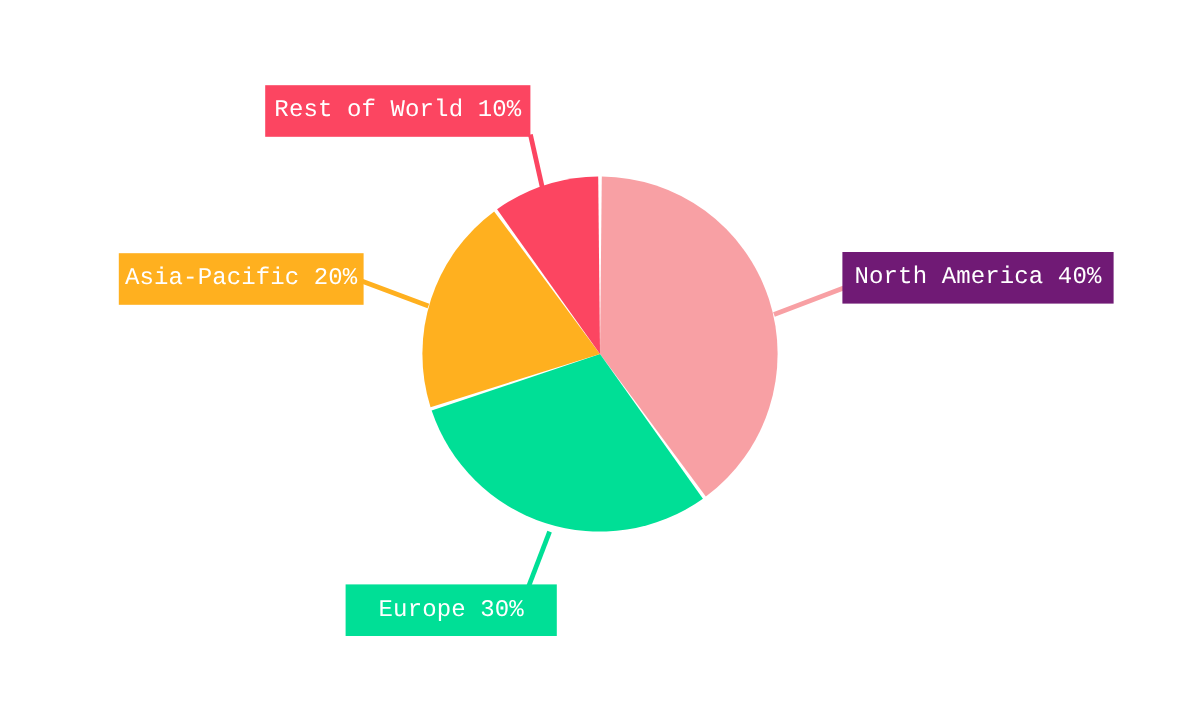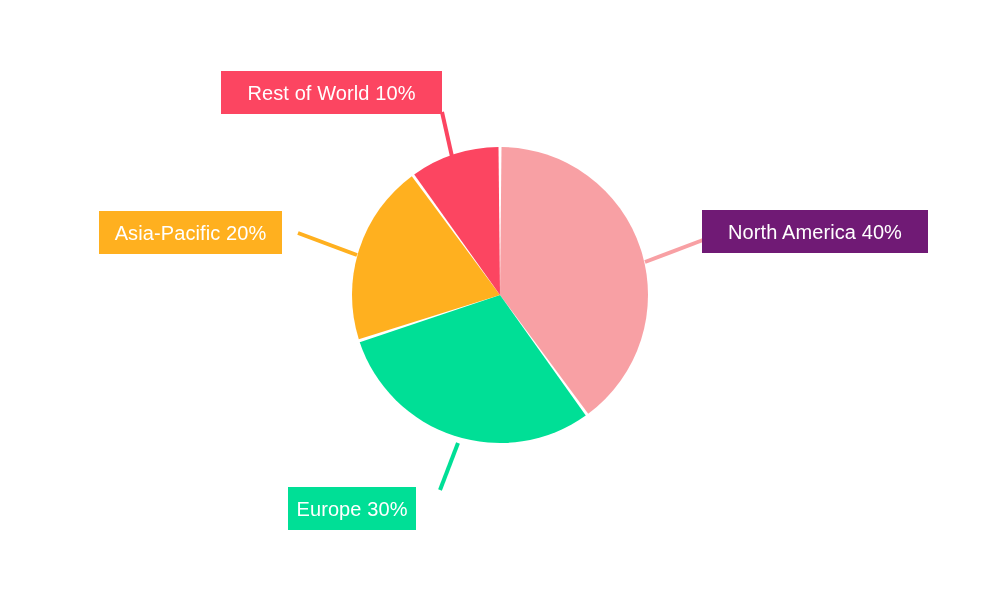--- a/index.html
+++ b/index.html
@@ -28,21 +28,21 @@
     height: 600px;
     display: block;
   }
   .pie-label {
     position: absolute;
     box-sizing: border-box;
     display: flex;
     align-items: center;
     justify-content: center;
     color: #ffffff;
-    font-family: Liberation Sans, sans-serif;
+    font-family: Liberation Mono, monospace;
     font-size: 20px;
     line-height: 1;
     letter-spacing: 0.1px;
     white-space: nowrap;
     padding: 0 10px;
     height: 43px;
     user-select: none;
   }
 </style>
 </head>
@@ -59,17 +59,17 @@
       </g>
     <g id="pie-slices">
         <path d="M 500.00 295.00 L 501.50 147.01 A 148 148 0 0 1 588.20 413.85 Z" fill="#F8A0A4"></path>
         <path d="M 500.00 295.00 L 585.77 415.61 A 148 148 0 0 1 359.71 342.16 Z" fill="#00DF96"></path>
         <path d="M 500.00 295.00 L 358.79 339.31 A 148 148 0 0 1 411.80 176.15 Z" fill="#FFB01F"></path>
         <path d="M 500.00 295.00 L 414.23 174.39 A 148 148 0 0 1 498.50 147.01 Z" fill="#FC4561"></path>
       </g>
   </svg>
 
   <div class="pie-label" style="left: 702px; top: 210px; width: 226px; height: 43px; background: #701a75; color: rgb(255, 255, 255);">North America 40%</div>
-  <div class="pie-label" style="left: 288px; top: 487px; width: 128px; height: 43px; background: rgb(0, 223, 150); color: rgb(255, 255, 255); text-align: right;">Europe 30%</div>
-  <div class="pie-label" style="left: 99px; top: 211px; width: 183px; height: 43px; background: rgb(255, 176, 31); color: rgb(255, 255, 255);">Asia-Pacific 20%</div>
+  <div class="pie-label" style="left: 288px; top: 487px; width: 176px; height: 43px; background: rgb(0, 223, 150); color: rgb(255, 255, 255); text-align: right;">Europe 30%</div>
+  <div class="pie-label" style="left: 99px; top: 211px; width: 204px; height: 43px; background: rgb(255, 176, 31); color: rgb(255, 255, 255);">Asia-Pacific 20%</div>
   <div class="pie-label" style="left: 221px; top: 71px; width: 221px; height: 43px; background: rgb(252, 69, 97); color: rgb(255, 255, 255);">Rest of World 10%</div>
 
 </div>
 
 </body></html>

